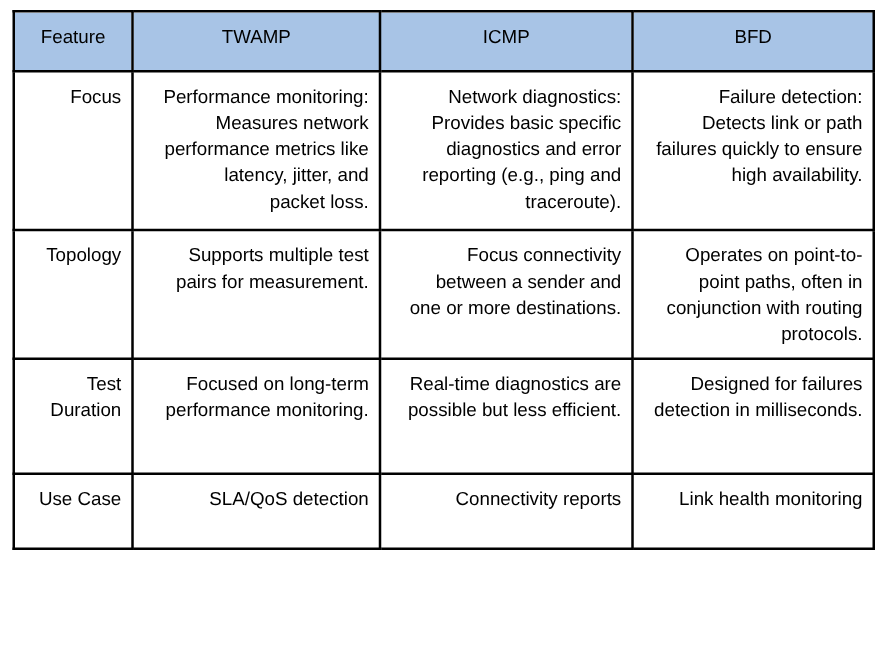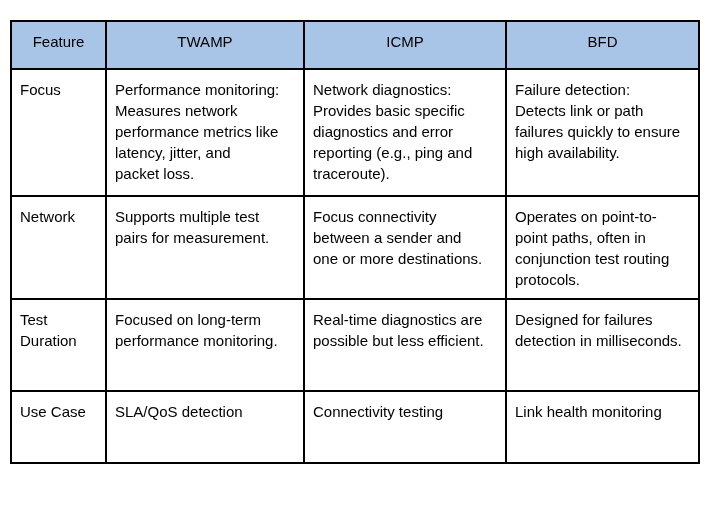--- a/index.html
+++ b/index.html
@@ -11,21 +11,21 @@
     height: 527px;
     background: #ffffff;
     font-family: "Liberation Sans", "DejaVu Sans", sans-serif;
     color: #000000;
     overflow: hidden;
     position: relative;
   }
   .cmp-table {
     position: absolute;
     left: 10px;
-    top: 20px;
+    top: 8px;
     width: 688px;
     border-collapse: collapse;
     table-layout: fixed;
     border: 2px solid #000000;
   }
   .cmp-table th,
   .cmp-table td {
     border: 2px solid #000000;
     vertical-align: top;
     font-size: 15px;
@@ -34,36 +34,36 @@
     white-space: pre-line;
     overflow: hidden;
     box-sizing: border-box;
   }
   .cmp-table th {
     background: #a8c4e6;
     text-align: center;
     padding: 9px 4px 4px 4px;
   }
   .cmp-table td {
-    text-align: left;
+    text-align: right;
     padding: 9px 8px 6px 8px;
     background: #ffffff;
   }
   
   .col-feature { width: 95px; }
   .col-twamp   { width: 198px; }
   .col-icmp    { width: 202px; }
   .col-bfd     { width: 193px; }
   
   .row-header        { height: 48px; }
   .row-focus         { height: 127px; }
   .row-topology      { height: 103px; }
   .row-packet-loss   { height: 75px; }
   .row-test-duration { height: 92px; margin-left: 16px; }
-  .row-use-case      { height: 72px; }
+  .row-use-case      { height: 60px; }
 </style>
 </head>
 <body>
 
 <table class="cmp-table">
   <colgroup>
     <col class="col-feature">
     <col class="col-twamp">
     <col class="col-icmp">
     <col class="col-bfd">
@@ -88,41 +88,41 @@
 Provides basic specific
 diagnostics and error
 reporting (e.g., ping and
 traceroute).</td>
       <td>Failure detection:
 Detects link or path
 failures quickly to ensure
 high availability.</td>
     </tr>
     <tr class="row-topology">
-      <td>Network</td>
+      <td>Topology</td>
       <td>Supports multiple test
 pairs for measurement.</td>
       <td>Focus connectivity
 between a sender and
 one or more destinations.</td>
       <td>Operates on point-to-
 point paths, often in
-conjunction test routing
+conjunction with routing
 protocols.</td>
     </tr>
     <tr class="row-test-duration">
       <td>Test
 Duration</td>
       <td>Focused on long-term
 performance monitoring.</td>
       <td>Real-time diagnostics are
 possible but less efficient.</td>
       <td>Designed for failures
 detection in milliseconds.</td>
     </tr>
     <tr class="row-use-case">
       <td>Use Case</td>
       <td>SLA/QoS detection</td>
-      <td>Connectivity testing</td>
+      <td>Connectivity reports</td>
       <td>Link health monitoring</td>
     </tr>
   </tbody>
 </table>
 
 </body></html>

